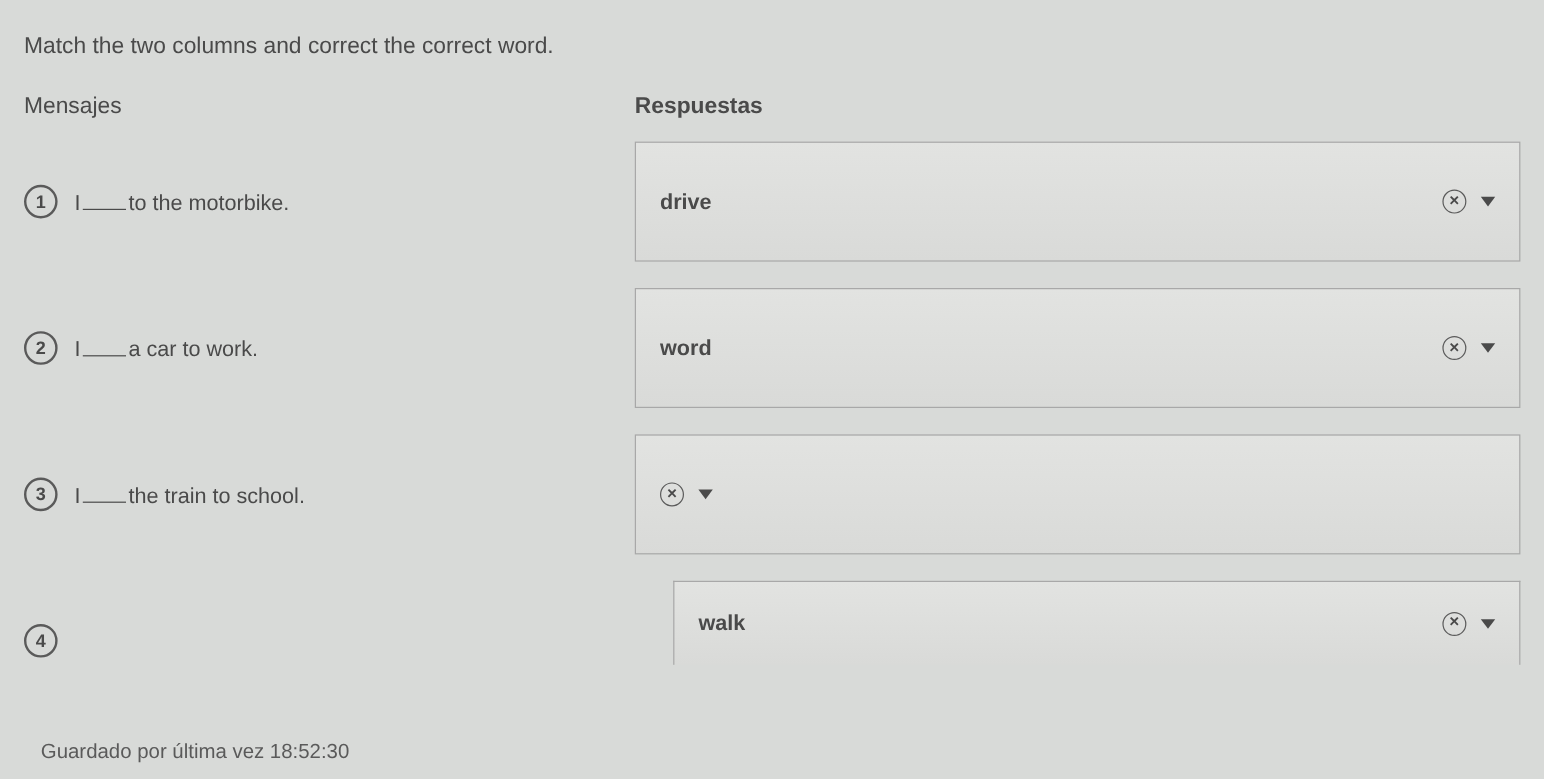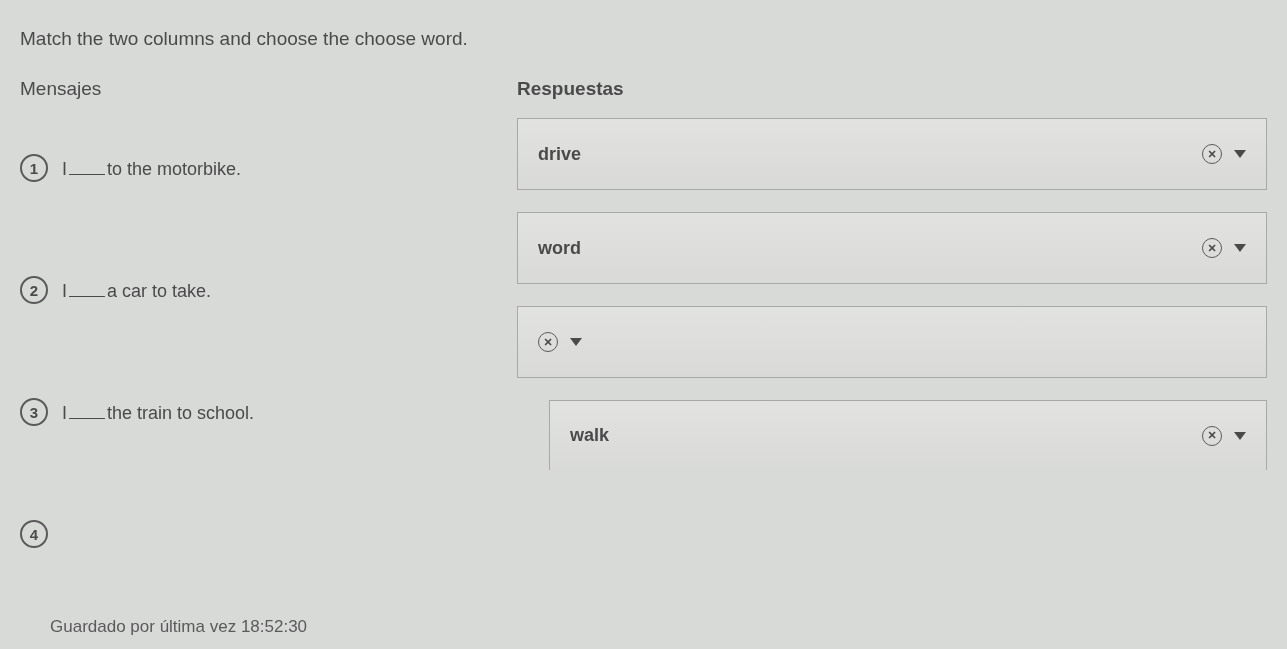--- a/index.html
+++ b/index.html
@@ -17,21 +17,21 @@
       overflow: hidden;
     }
     .instruction {
       font-size: 19px;
       color: #4a4a4a;
       margin-bottom: 28px;
       margin-top: 8px;
     }
     .columns {
       display: flex;
-      gap: 37px;
+      gap: 49px;
     }
     .col-left {
       width: 460px;
     }
     .col-right {
       flex: 1;
       font-weight: bold;
     }
     .col-header {
       font-size: 19px;
@@ -69,21 +69,21 @@
       display: inline-block;
       border-bottom: 1px solid #4a4a4a;
       width: 36px;
       margin: 0 2px;
       height: 1em;
       vertical-align: baseline;
     }
     .answer-box {
       border: 1px solid #a8a8a8;
       background: linear-gradient(to bottom, #e2e3e1, #d9dad8);
-      height: 72px;
+      height: 100px;
       margin-bottom: 22px;
       display: flex;
       align-items: center;
       padding: 0 20px;
       position: relative;
     }
     .answer-box.last {
       height: 70px;
       border-bottom: none;
       margin-left: 32px;
@@ -116,49 +116,49 @@
       width: 0;
       height: 0;
       border-left: 6px solid transparent;
       border-right: 6px solid transparent;
       border-top: 8px solid #4a4a4a;
       cursor: pointer;
     }
     .footer {
       position: absolute;
       bottom: 12px;
-      left: 50px;
+      left: 34px;
       font-size: 17px;
       color: #5a5a5a;
     }
   </style>
 </head>
 <body>
 
-<div class="instruction">Match the two columns and choose the choose word.</div>
+<div class="instruction">Match the two columns and correct the correct word.</div>
 
 <div class="columns">
   <div class="col-left">
     <div class="col-header">Mensajes</div>
 
     <div class="message-row">
       <div class="number-circle">1</div>
       <div class="message-text">
         <span>I</span>
         <span class="blank"></span>
         <span>to the motorbike.</span>
       </div>
     </div>
 
     <div class="message-row">
       <div class="number-circle">2</div>
       <div class="message-text">
         <span>I</span>
         <span class="blank"></span>
-        <span>a car to take.</span>
+        <span>a car to work.</span>
       </div>
     </div>
 
     <div class="message-row">
       <div class="number-circle">3</div>
       <div class="message-text">
         <span>I</span>
         <span class="blank"></span>
         <span>the train to school.</span>
       </div>

